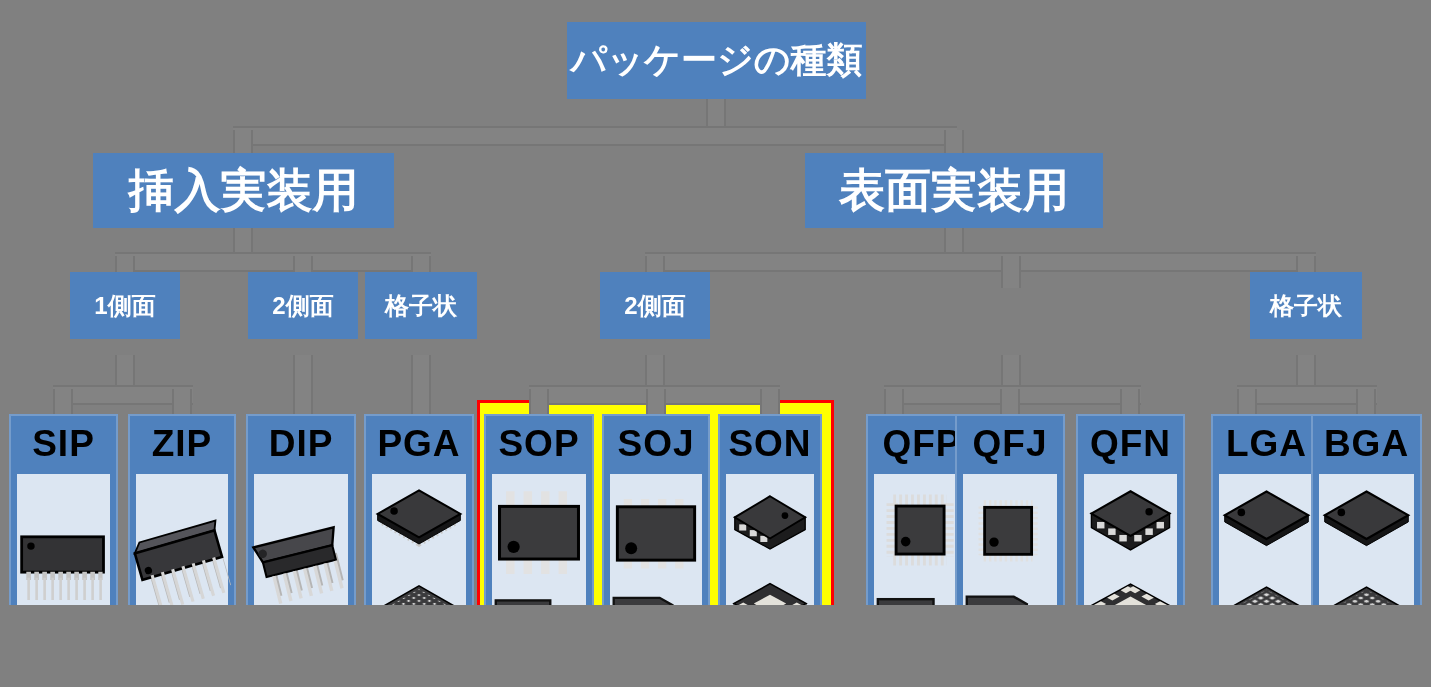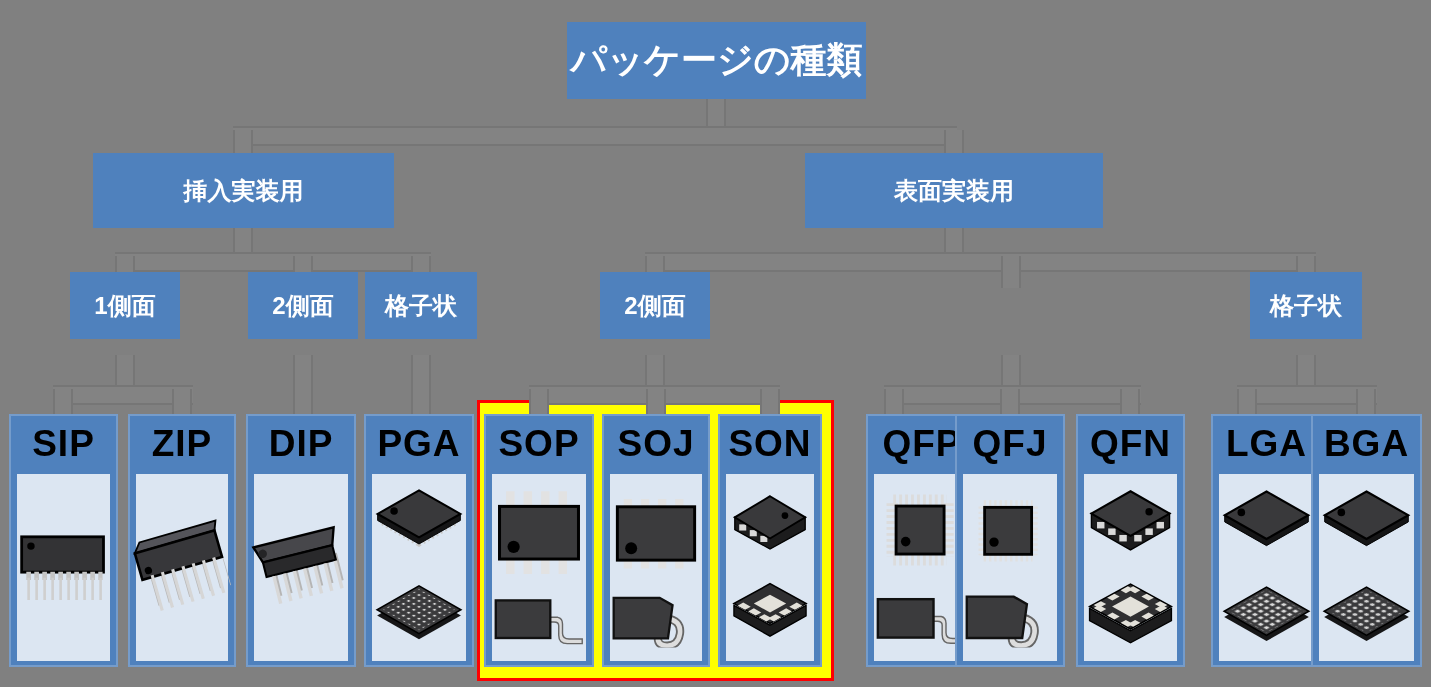--- a/index.html
+++ b/index.html
@@ -1,22 +1,22 @@
 <!DOCTYPE html>
 <html><head>
 <meta charset="utf-8">
 <style>
   html,body{margin:0;padding:0;background:#808080;}
   *{box-sizing:border-box;}
-  .stage{position:relative;width:1431px;height:687px;background:#808080;overflow:hidden;
+  .stage{position:relative;width:1431px;height:605px;background:#808080;overflow:hidden;
          font-family:"Liberation Sans","DejaVu Sans",sans-serif;padding-left:44px;}
   .node{position:absolute;background:#4f81bd;color:#fff;display:flex;align-items:center;
         justify-content:center;font-weight:bold;z-index:3;}
   .title{left:567px;top:22px;width:299px;height:77px;font-size:36px;}
-  .branch{top:153px;height:75px;font-size:24px;}
+  .branch{top:153px;height:75px;font-size:46px;}
   .cat{top:272px;height:67px;font-size:24px;}
   
   .c{position:absolute;background:#838383;z-index:2;}
   .cv{width:20px;border-left:2px solid #767676;border-right:2px solid #767676;}
   .ch{height:20px;border-top:2px solid #767676;border-bottom:2px solid #767676;}
   
   .hl{position:absolute;left:477px;top:400px;width:357px;height:281px;background:#ffff00;
       border:3px solid #ff0000;z-index:1;}
   
   .card{position:absolute;top:414px;height:253px;background:#4f81bd;z-index:3;

